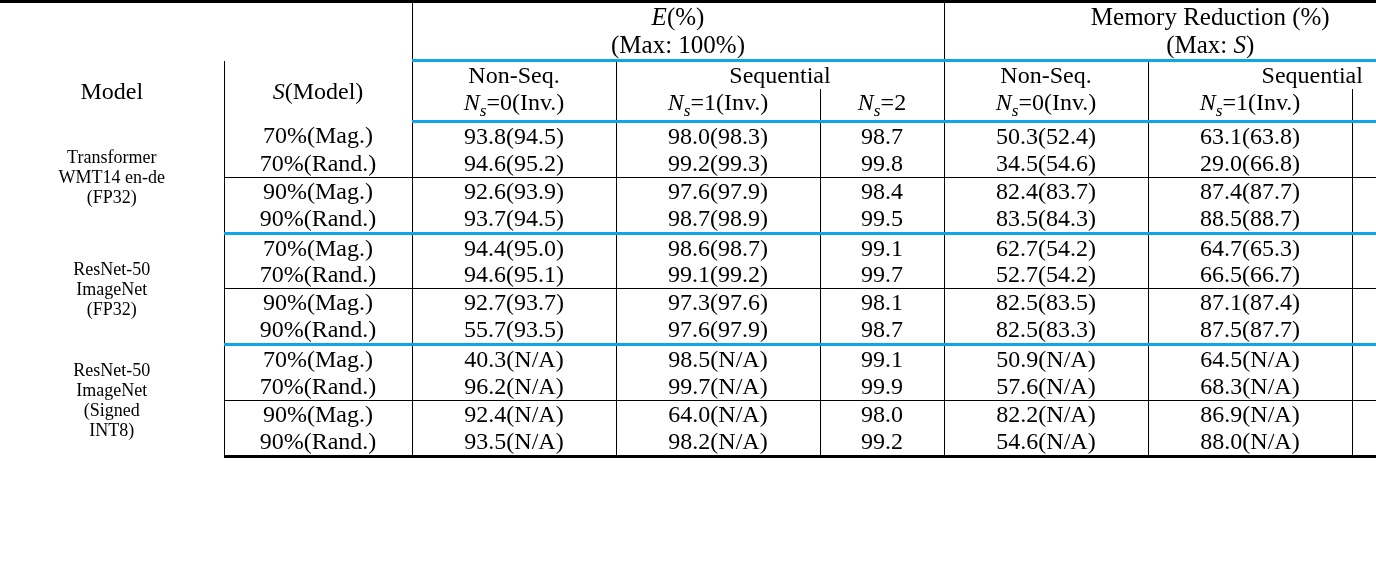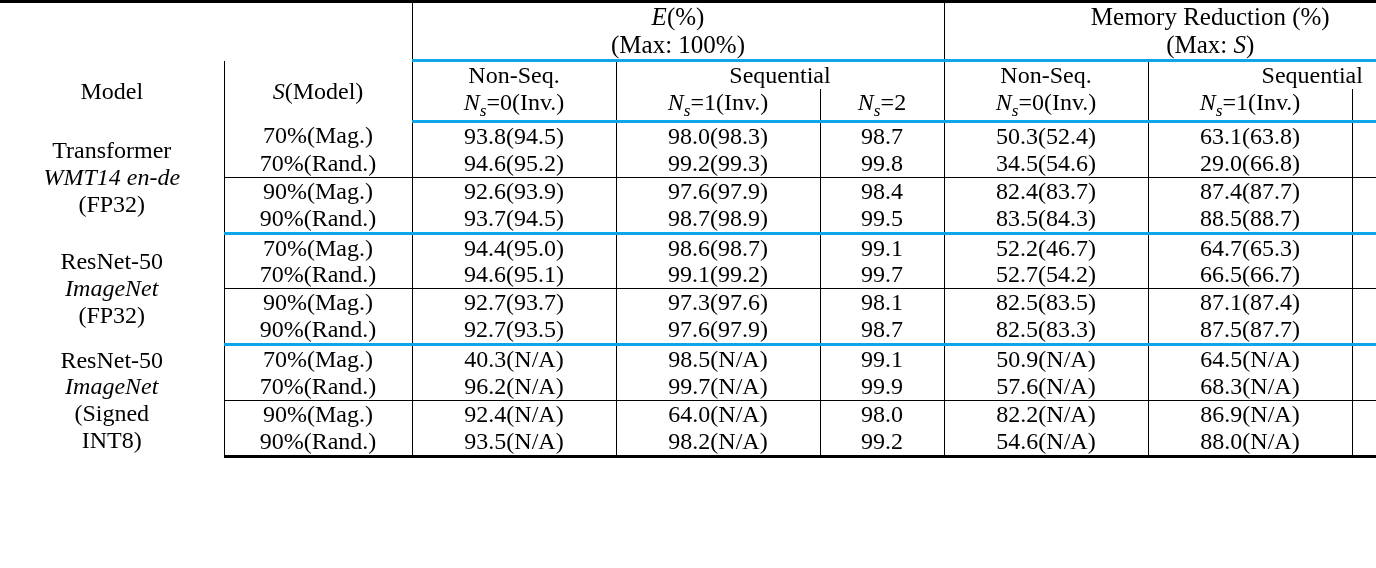--- a/index.html
+++ b/index.html
@@ -44,23 +44,23 @@
 
   .cell-pad { padding: 1px 6px; }
 
   .hdr-group { font-size: 25px; }
   .sub { vertical-align: sub; font-size: 0.72em; }
   .ital { font-style: italic; }
   .bold { font-weight: bold; }
 
   .model-cell {
     line-height: 1.18;
-    font-size: 24px;
-  }
-  .model-cell .l2 { font-style: italic; }
+    font-size: 18px;
+  }
+  .model-cell .l2 { }
 
   .num { font-variant-numeric: tabular-nums; }
 </style>
 </head>
 <body>
 
 <div class="table-wrap">
   <table class="results">
     <colgroup>
       <col style="width:224px">
@@ -181,21 +181,21 @@
       <tr>
         <td class="cell-pad model-cell" rowspan="4">
           <div>ResNet-50</div>
           <div class="l2">ImageNet</div>
           <div>(FP32)</div>
         </td>
         <td class="cell-pad vsep-left">70%(Mag.)</td>
         <td class="cell-pad vsep-left num">94.4(95.0)</td>
         <td class="cell-pad vsep-left num">98.6(98.7)</td>
         <td class="cell-pad vsep-left num bold">99.1</td>
-        <td class="cell-pad vsep-left num">52.2(46.7)</td>
+        <td class="cell-pad vsep-left num">62.7(54.2)</td>
         <td class="cell-pad vsep-left num">64.7(65.3)</td>
         <td class="cell-pad vsep-left num bold">66.5</td>
       </tr>
       <tr class="hline">
         <td class="cell-pad vsep-left">70%(Rand.)</td>
         <td class="cell-pad vsep-left num">94.6(95.1)</td>
         <td class="cell-pad vsep-left num">99.1(99.2)</td>
         <td class="cell-pad vsep-left num bold">99.7</td>
         <td class="cell-pad vsep-left num">52.7(54.2)</td>
         <td class="cell-pad vsep-left num">66.5(66.7)</td>
@@ -205,21 +205,21 @@
         <td class="cell-pad vsep-left">90%(Mag.)</td>
         <td class="cell-pad vsep-left num">92.7(93.7)</td>
         <td class="cell-pad vsep-left num">97.3(97.6)</td>
         <td class="cell-pad vsep-left num bold">98.1</td>
         <td class="cell-pad vsep-left num">82.5(83.5)</td>
         <td class="cell-pad vsep-left num">87.1(87.4)</td>
         <td class="cell-pad vsep-left num bold">87.9</td>
       </tr>
       <tr class="hline-thick">
         <td class="cell-pad vsep-left">90%(Rand.)</td>
-        <td class="cell-pad vsep-left num">92.7(93.5)</td>
+        <td class="cell-pad vsep-left num">55.7(93.5)</td>
         <td class="cell-pad vsep-left num">97.6(97.9)</td>
         <td class="cell-pad vsep-left num bold">98.7</td>
         <td class="cell-pad vsep-left num">82.5(83.3)</td>
         <td class="cell-pad vsep-left num">87.5(87.7)</td>
         <td class="cell-pad vsep-left num bold">88.6</td>
       </tr>
 
       <tr>
         <td class="cell-pad model-cell" rowspan="4">
           <div>ResNet-50</div>

